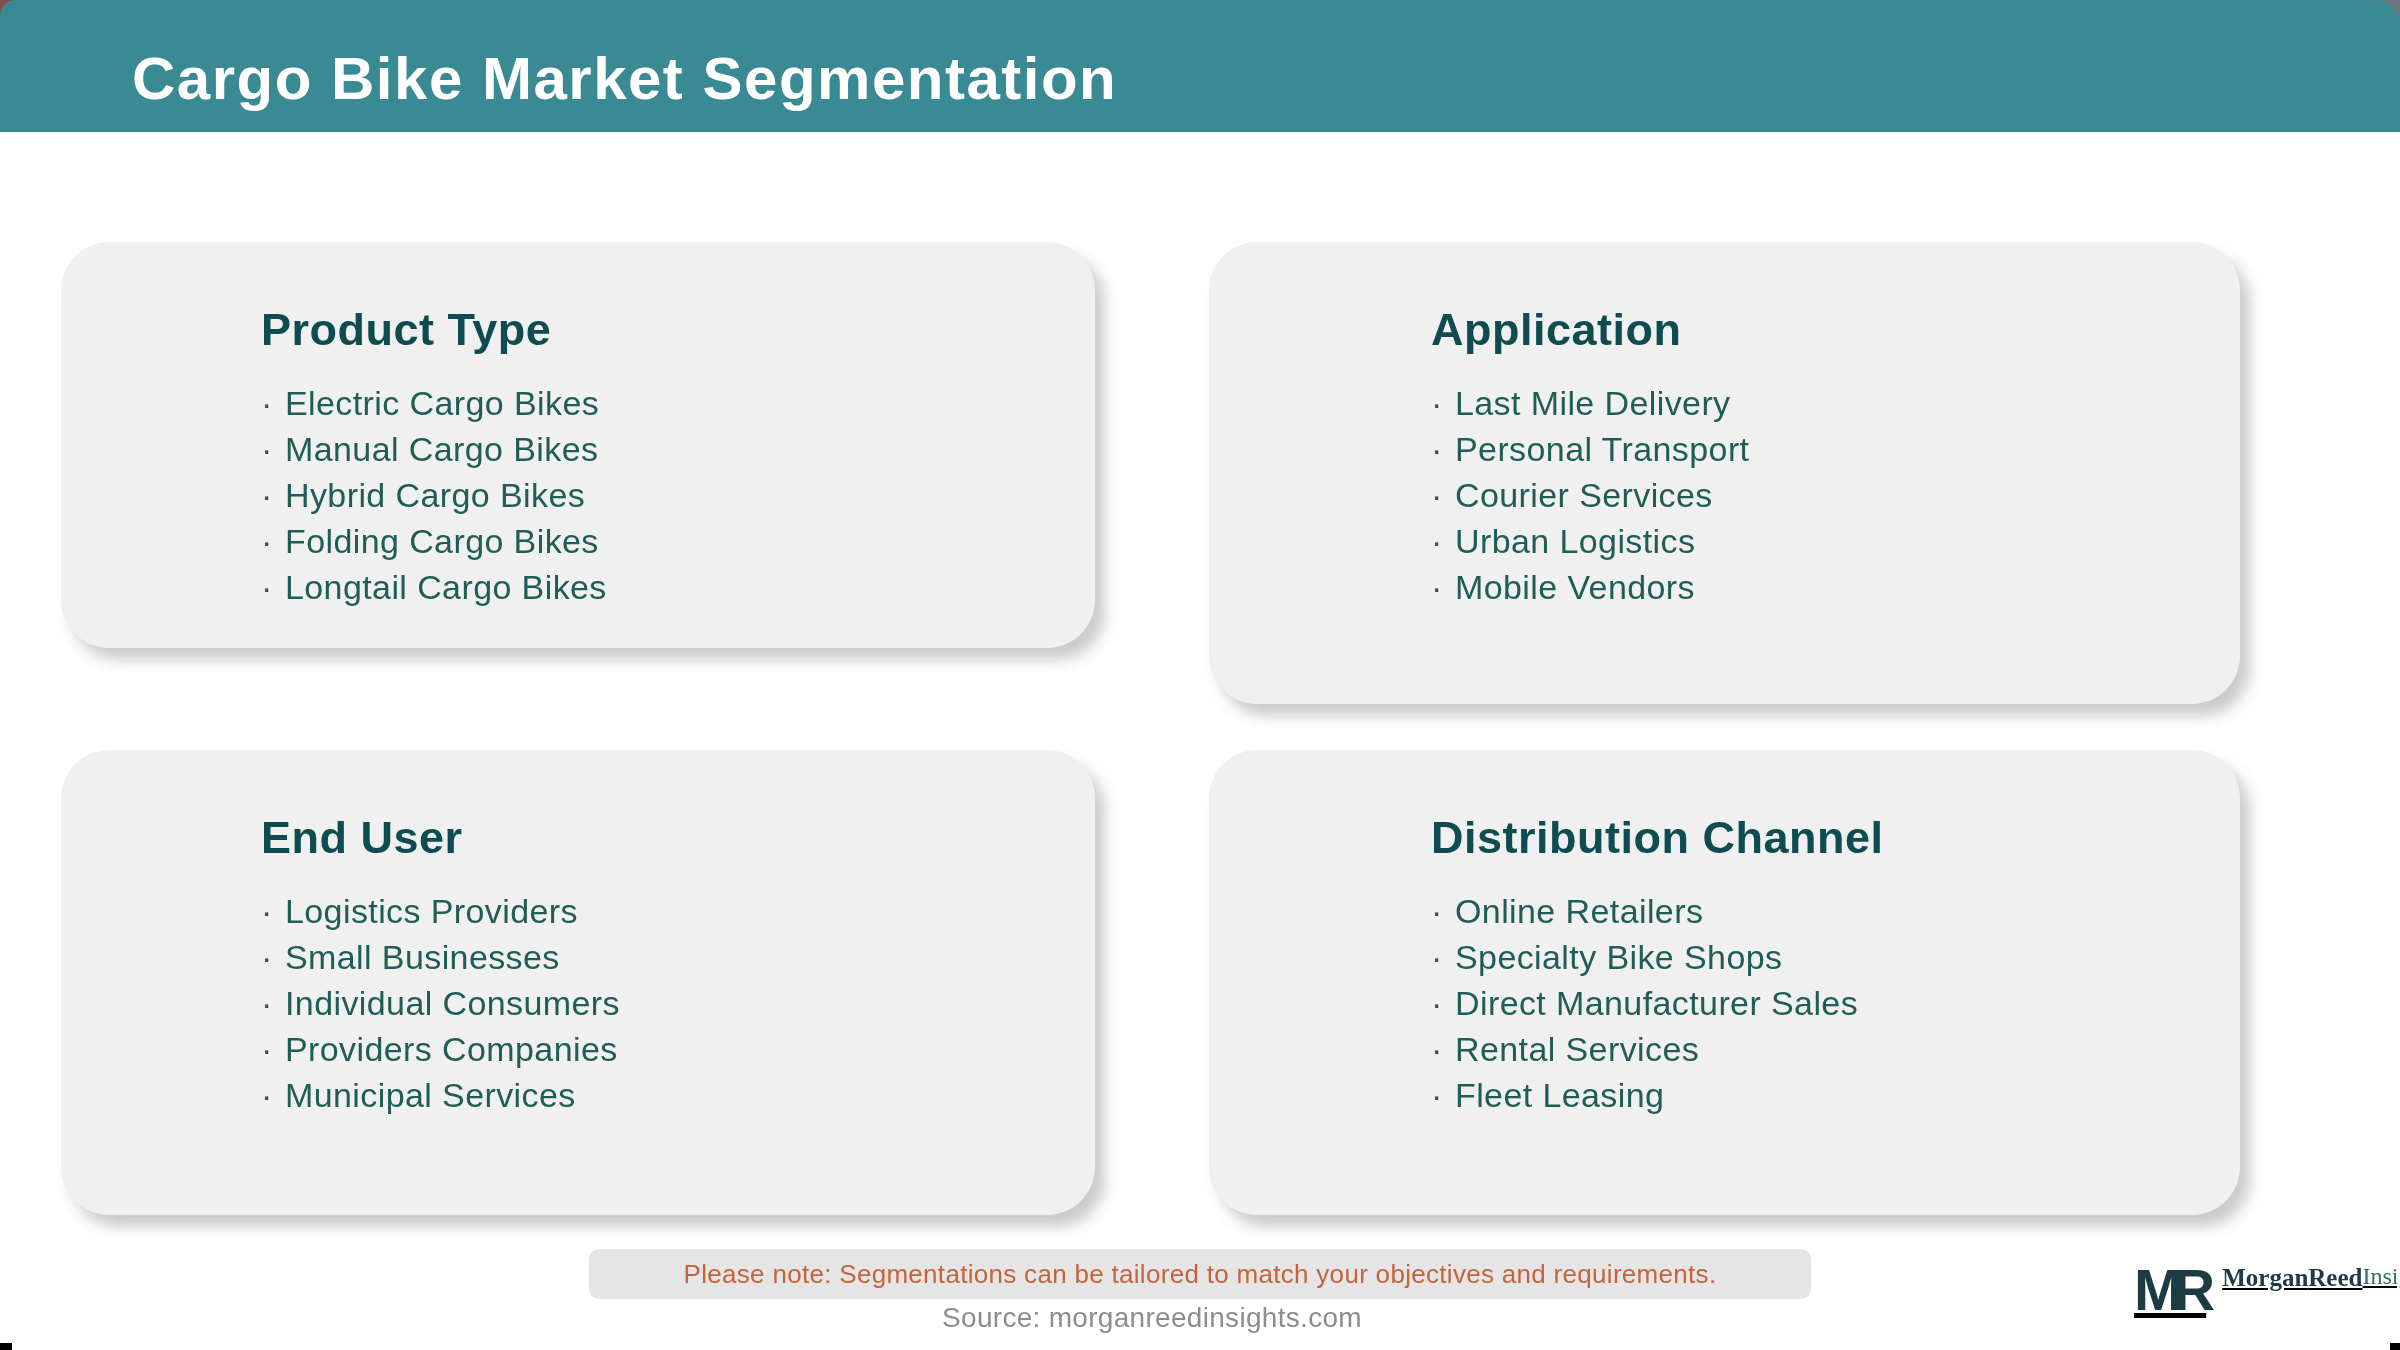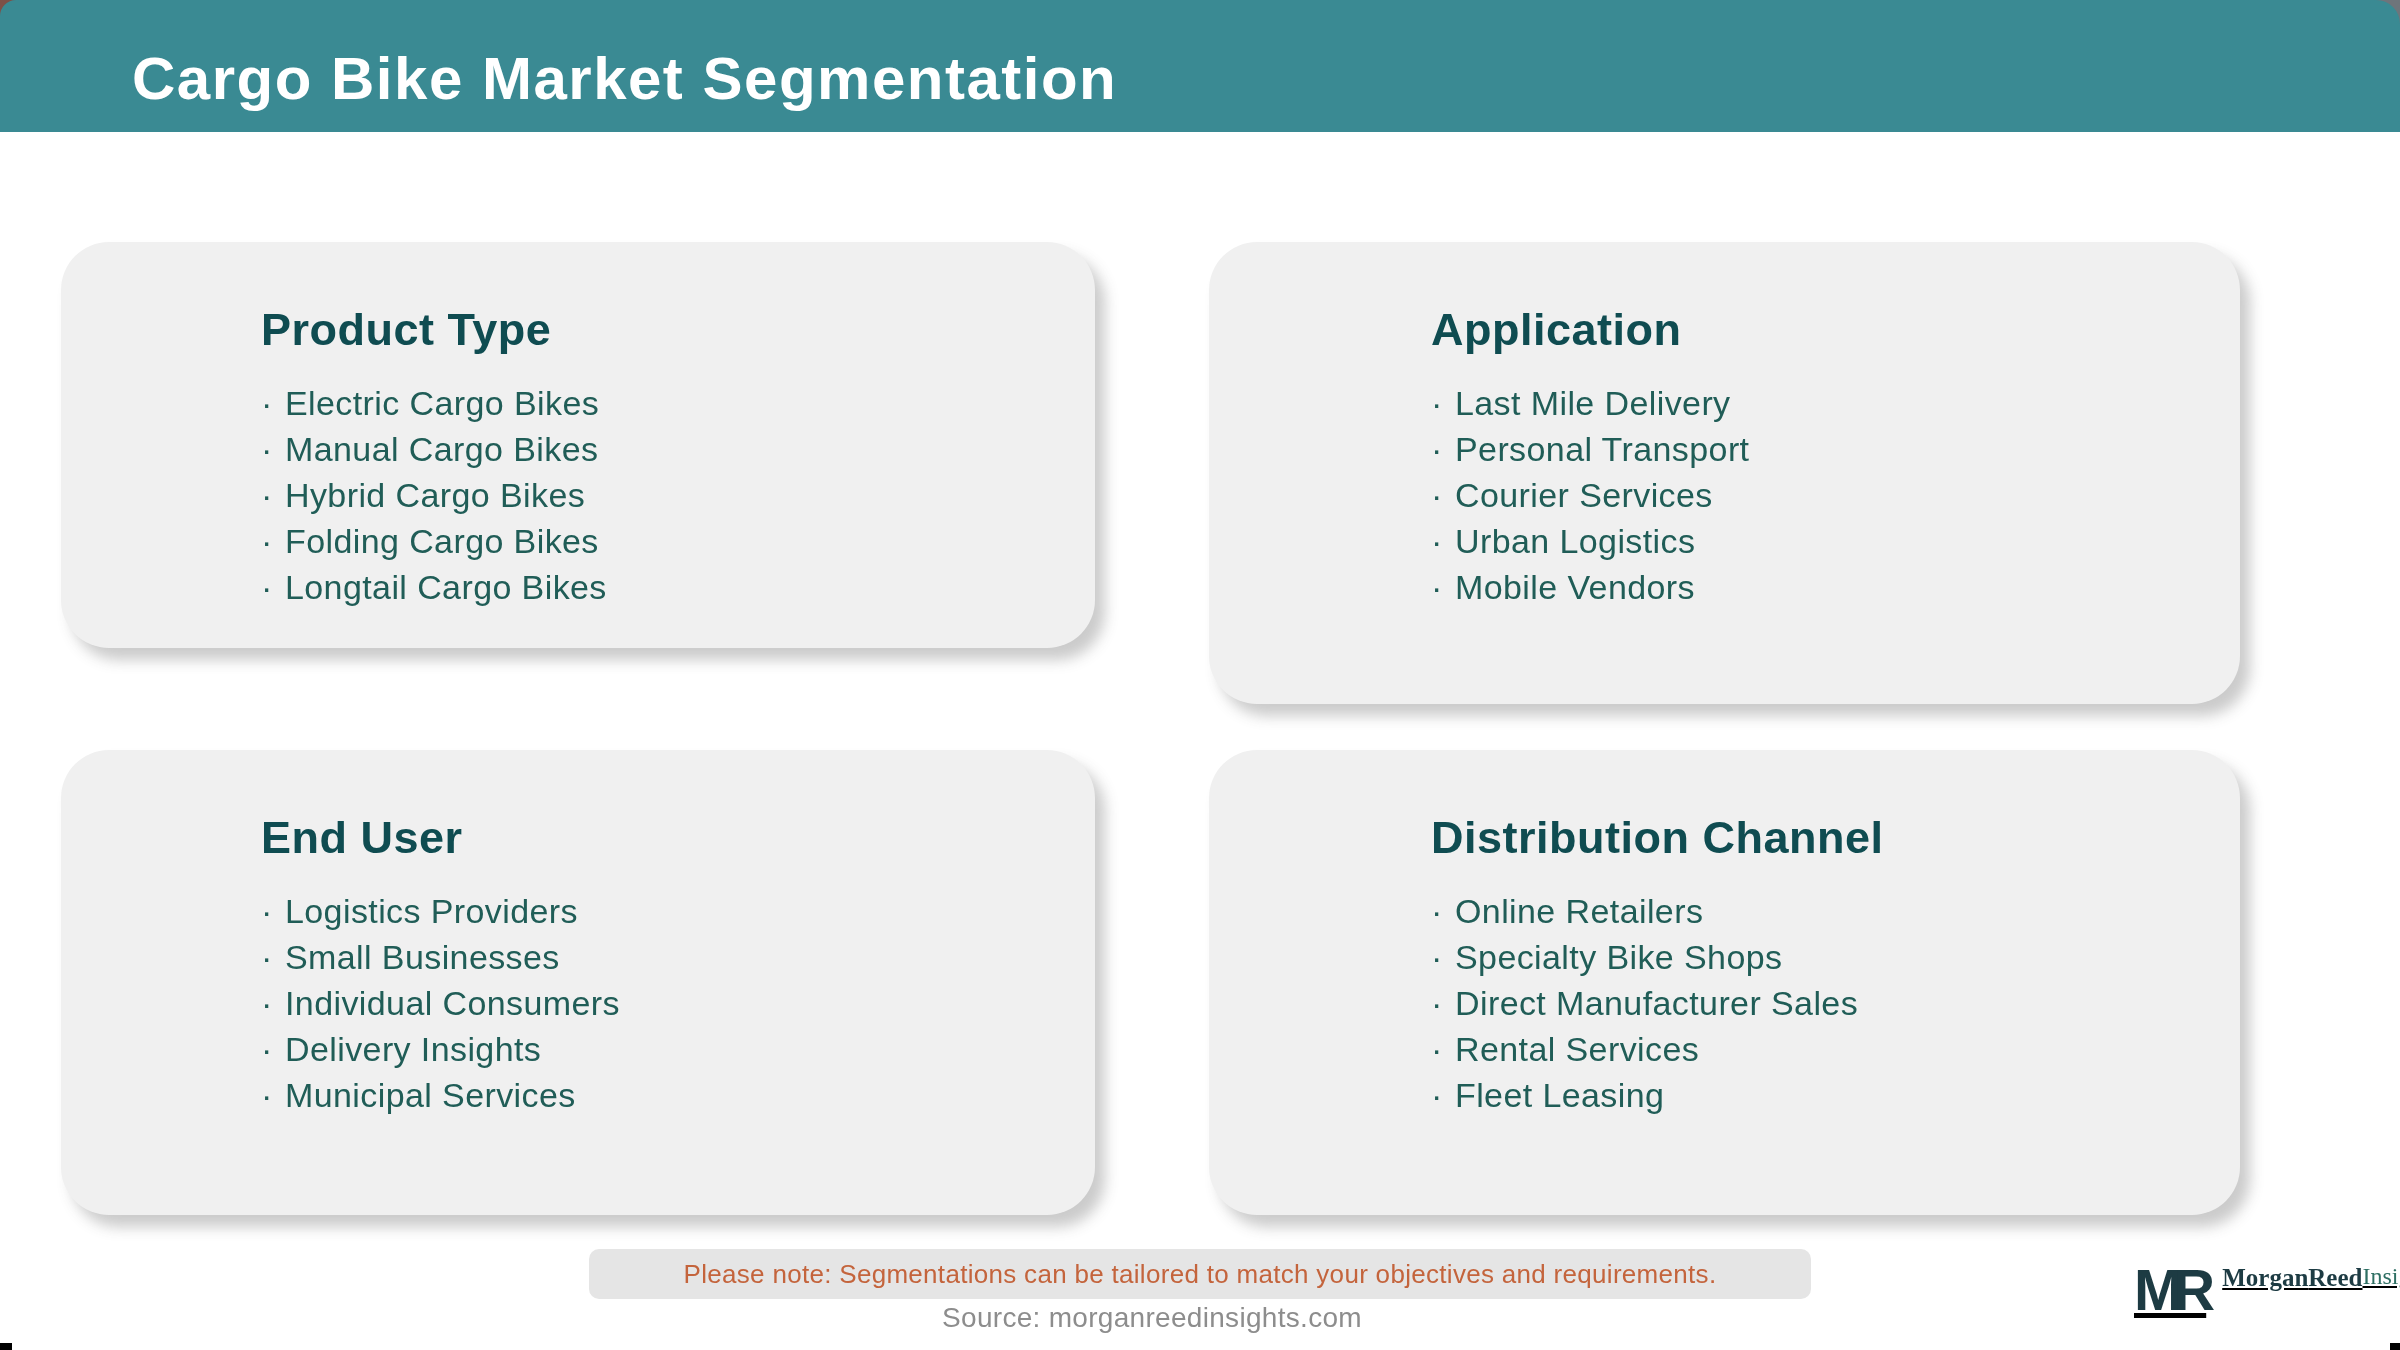--- a/index.html
+++ b/index.html
@@ -152,21 +152,21 @@
     <li><span class="b">·</span><span>Mobile Vendors</span></li>
   </ul>
 </section>
 
 <section class="card c3">
   <h2>End User</h2>
   <ul>
     <li><span class="b">·</span><span>Logistics Providers</span></li>
     <li><span class="b">·</span><span>Small Businesses</span></li>
     <li><span class="b">·</span><span>Individual Consumers</span></li>
-    <li><span class="b">·</span><span>Delivery Insights</span></li>
+    <li><span class="b">·</span><span>Providers Companies</span></li>
     <li><span class="b">·</span><span>Municipal Services</span></li>
   </ul>
 </section>
 
 <section class="card c4">
   <h2>Distribution Channel</h2>
   <ul>
     <li><span class="b">·</span><span>Online Retailers</span></li>
     <li><span class="b">·</span><span>Specialty Bike Shops</span></li>
     <li><span class="b">·</span><span>Direct Manufacturer Sales</span></li>

